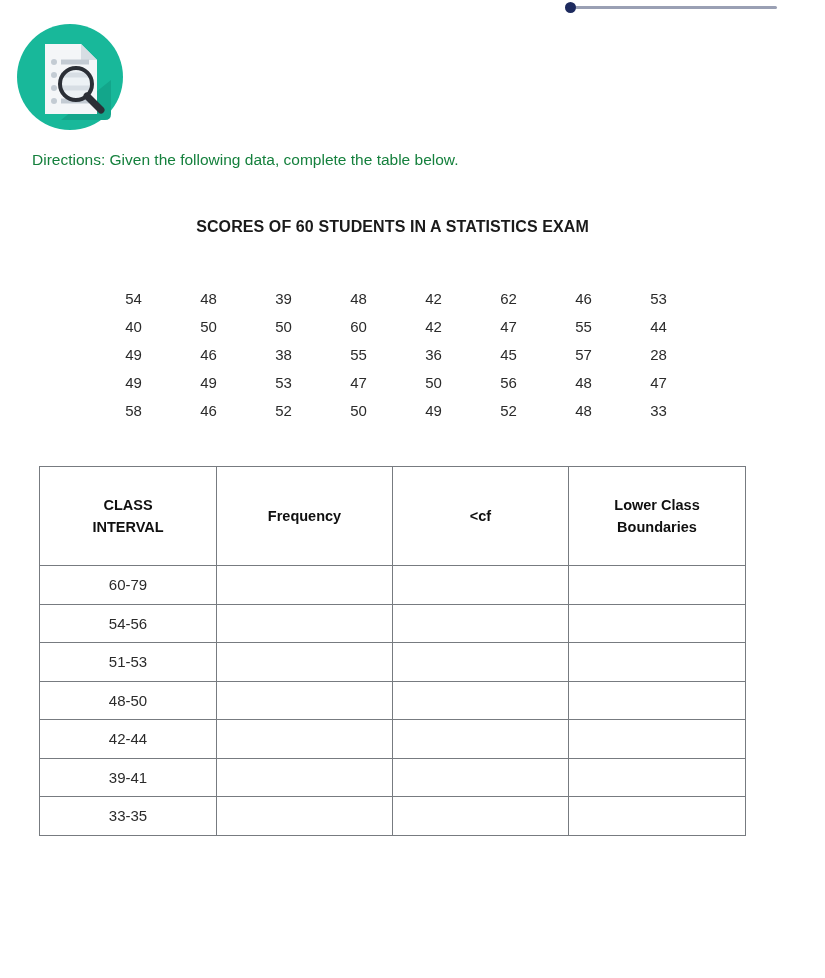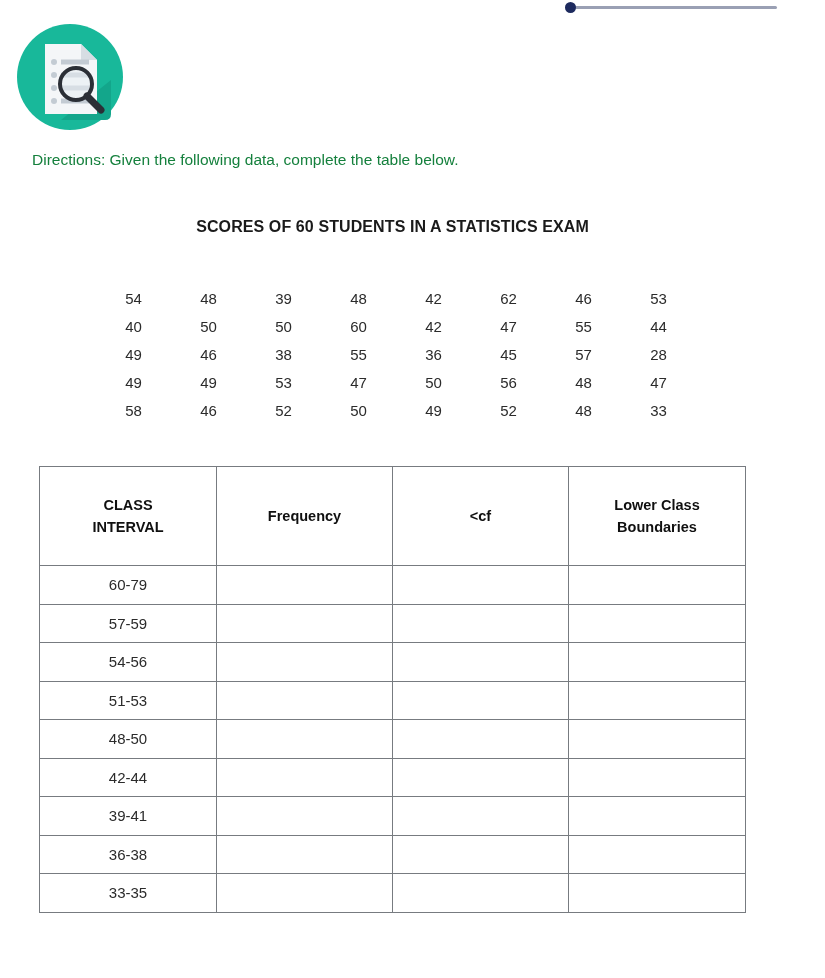--- a/index.html
+++ b/index.html
@@ -287,26 +287,20 @@
       </tr>
   </thead>
   <tbody>
       <tr>
         <td class="interval-cell">60-79</td>
         <td class="blank-cell"></td>
         <td class="blank-cell"></td>
         <td class="blank-cell"></td>
       </tr>
       <tr>
-        <td class="interval-cell">57-59</td>
-        <td class="blank-cell"></td>
-        <td class="blank-cell"></td>
-        <td class="blank-cell"></td>
-      </tr>
-      <tr>
         <td class="interval-cell">54-56</td>
         <td class="blank-cell"></td>
         <td class="blank-cell"></td>
         <td class="blank-cell"></td>
       </tr>
       <tr>
         <td class="interval-cell">51-53</td>
         <td class="blank-cell"></td>
         <td class="blank-cell"></td>
         <td class="blank-cell"></td>
@@ -318,26 +312,20 @@
         <td class="blank-cell"></td>
       </tr>
       <tr>
         <td class="interval-cell">42-44</td>
         <td class="blank-cell"></td>
         <td class="blank-cell"></td>
         <td class="blank-cell"></td>
       </tr>
       <tr>
         <td class="interval-cell">39-41</td>
-        <td class="blank-cell"></td>
-        <td class="blank-cell"></td>
-        <td class="blank-cell"></td>
-      </tr>
-      <tr>
-        <td class="interval-cell">36-38</td>
         <td class="blank-cell"></td>
         <td class="blank-cell"></td>
         <td class="blank-cell"></td>
       </tr>
       <tr>
         <td class="interval-cell">33-35</td>
         <td class="blank-cell"></td>
         <td class="blank-cell"></td>
         <td class="blank-cell"></td>
       </tr>

